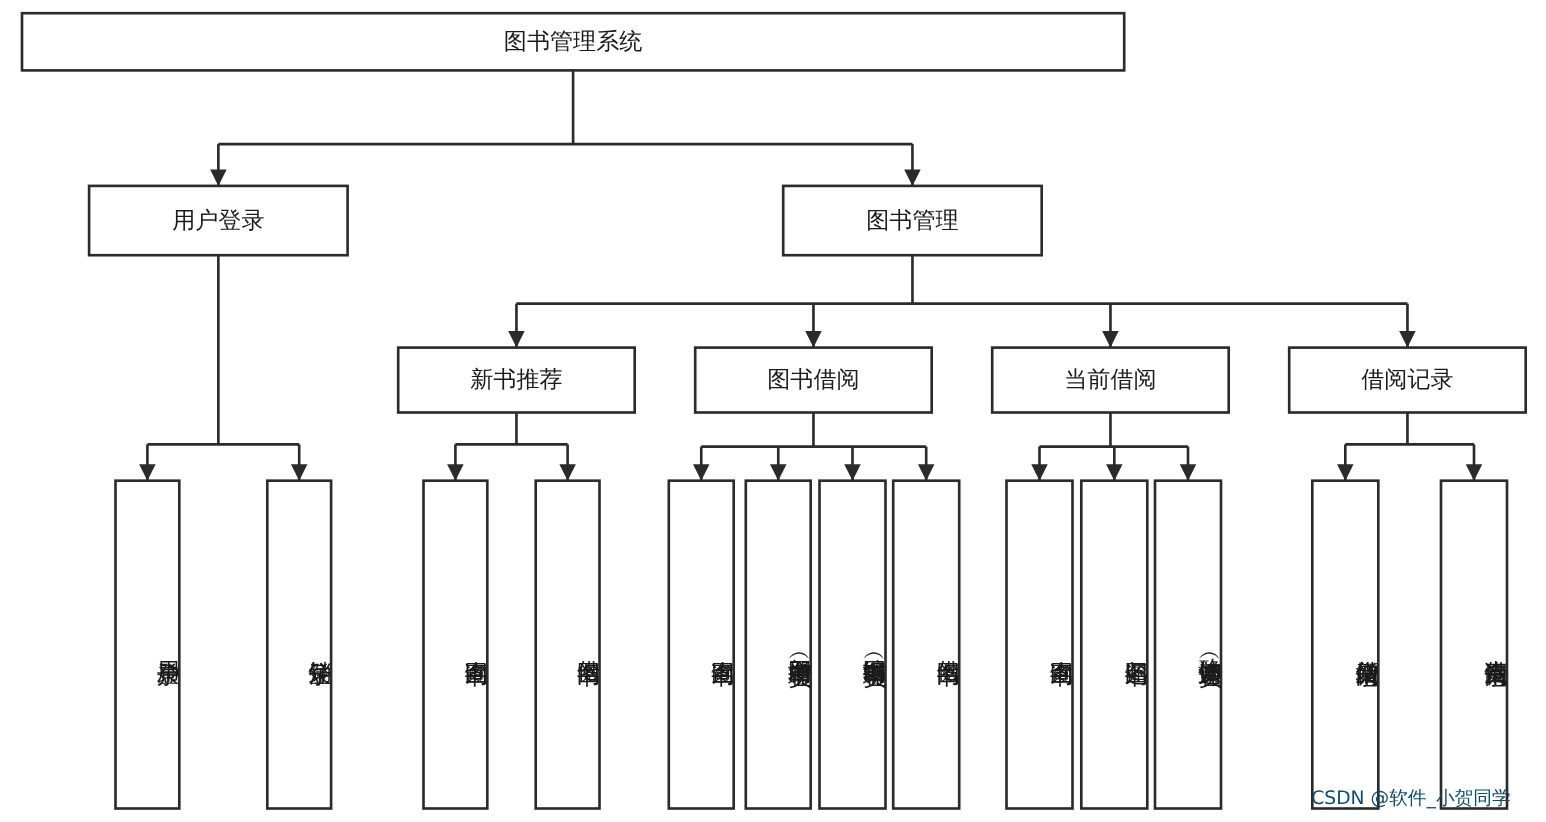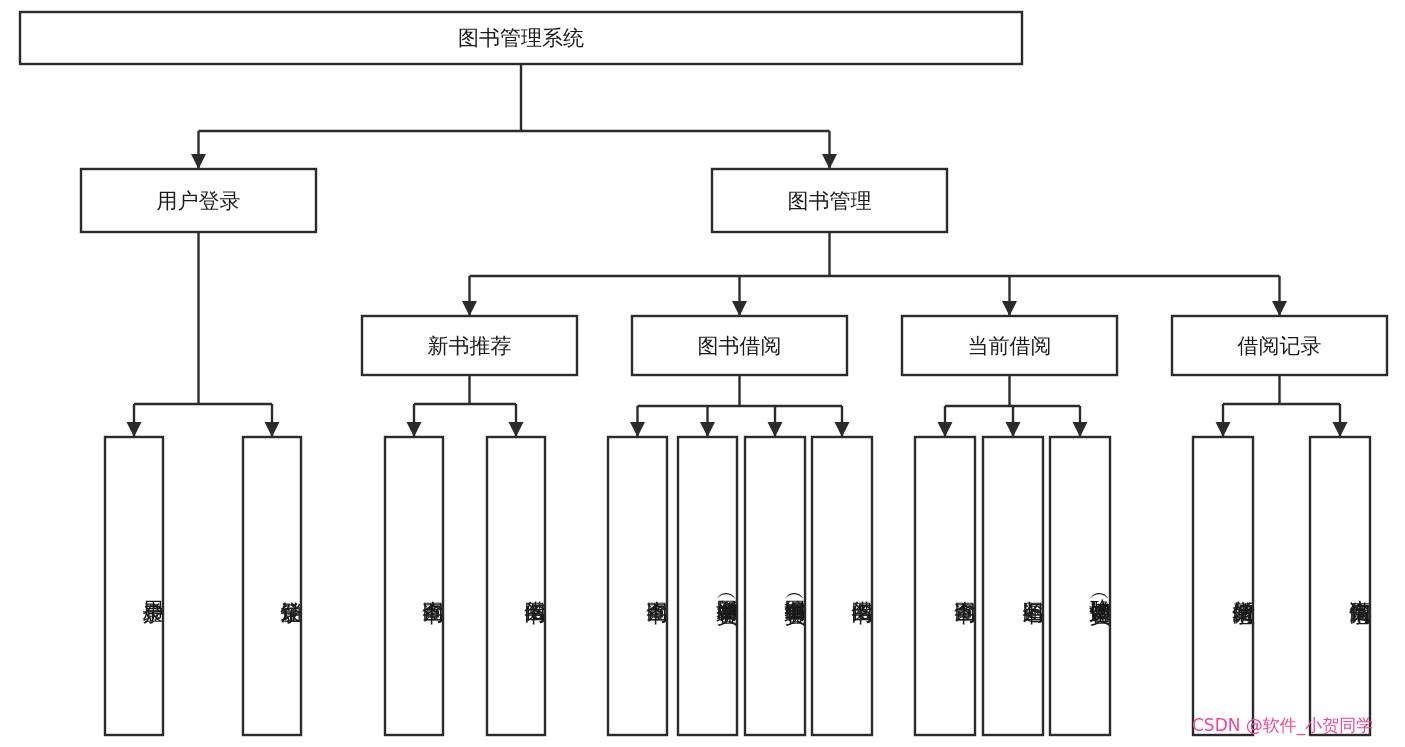--- a/index.html
+++ b/index.html
@@ -61,21 +61,21 @@
     color: #1a1a1a;
     letter-spacing: 1px;
     text-align: center;
     pointer-events: none;
     user-select: none;
   }
   .watermark {
     position: absolute;
     font-family: "DejaVu Sans", "Liberation Sans", sans-serif;
     font-size: 17px;
-    color: #ec4899;
+    color: #0c4a6e;
     white-space: nowrap;
     user-select: none;
   }
 </style>
 </head>
 <body>
 
 <div id="diagram-root">
 
   <svg id="flowchart" viewBox="0 0 1405 747">

